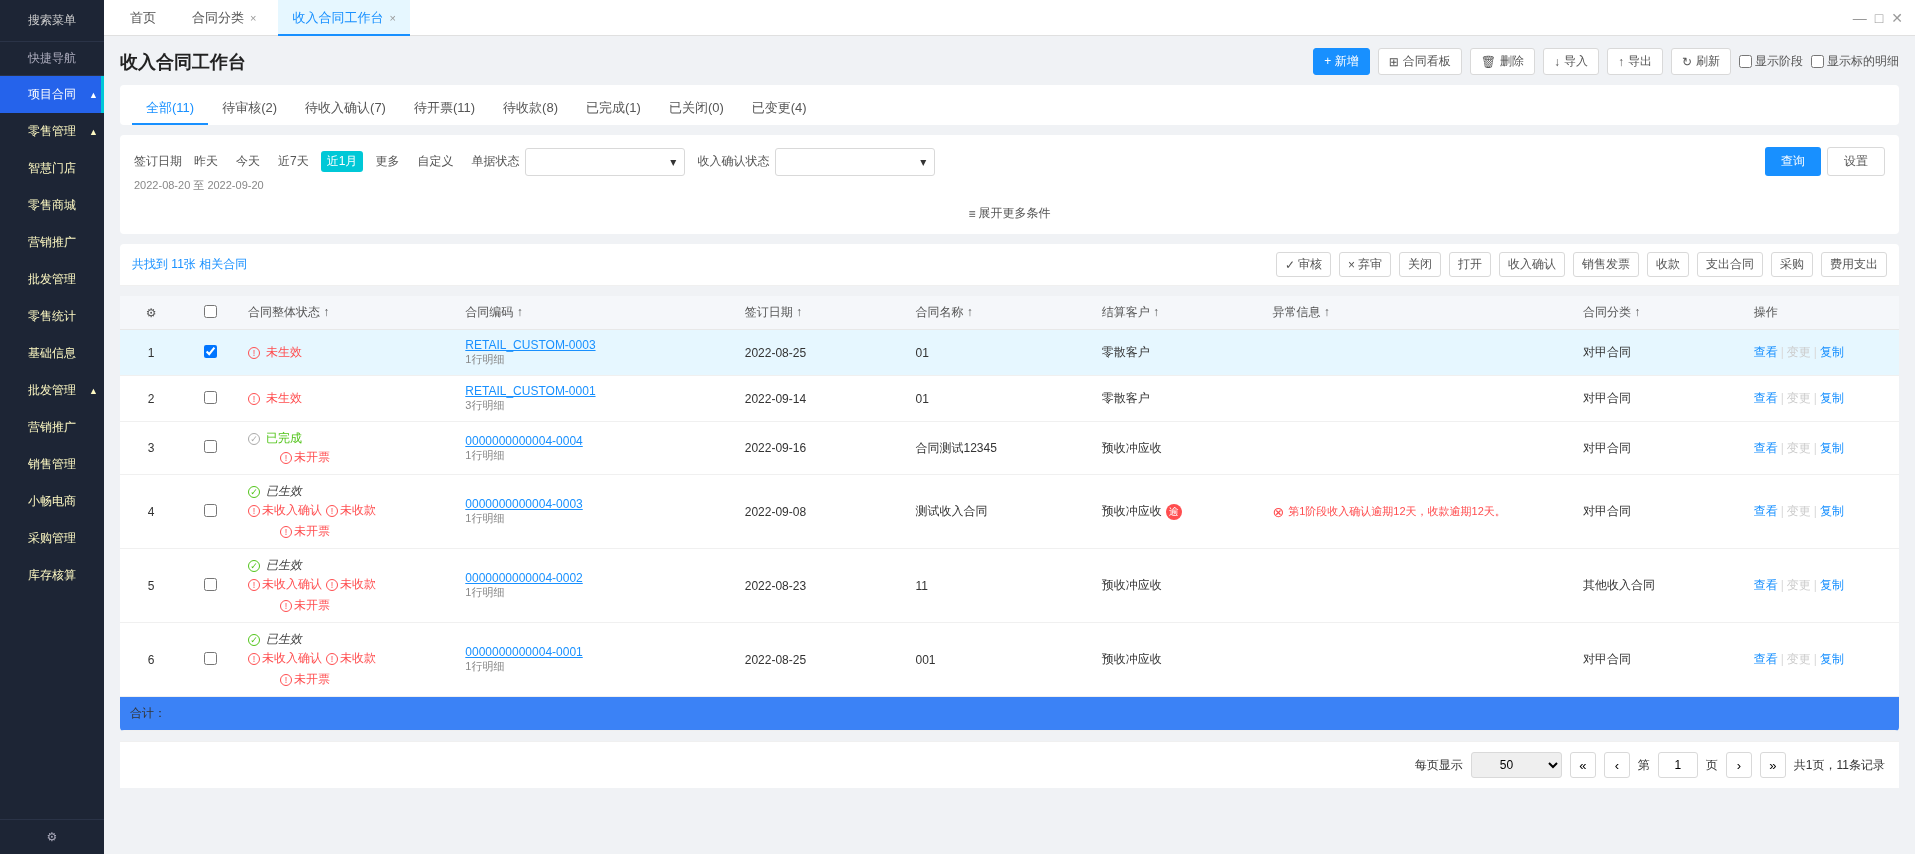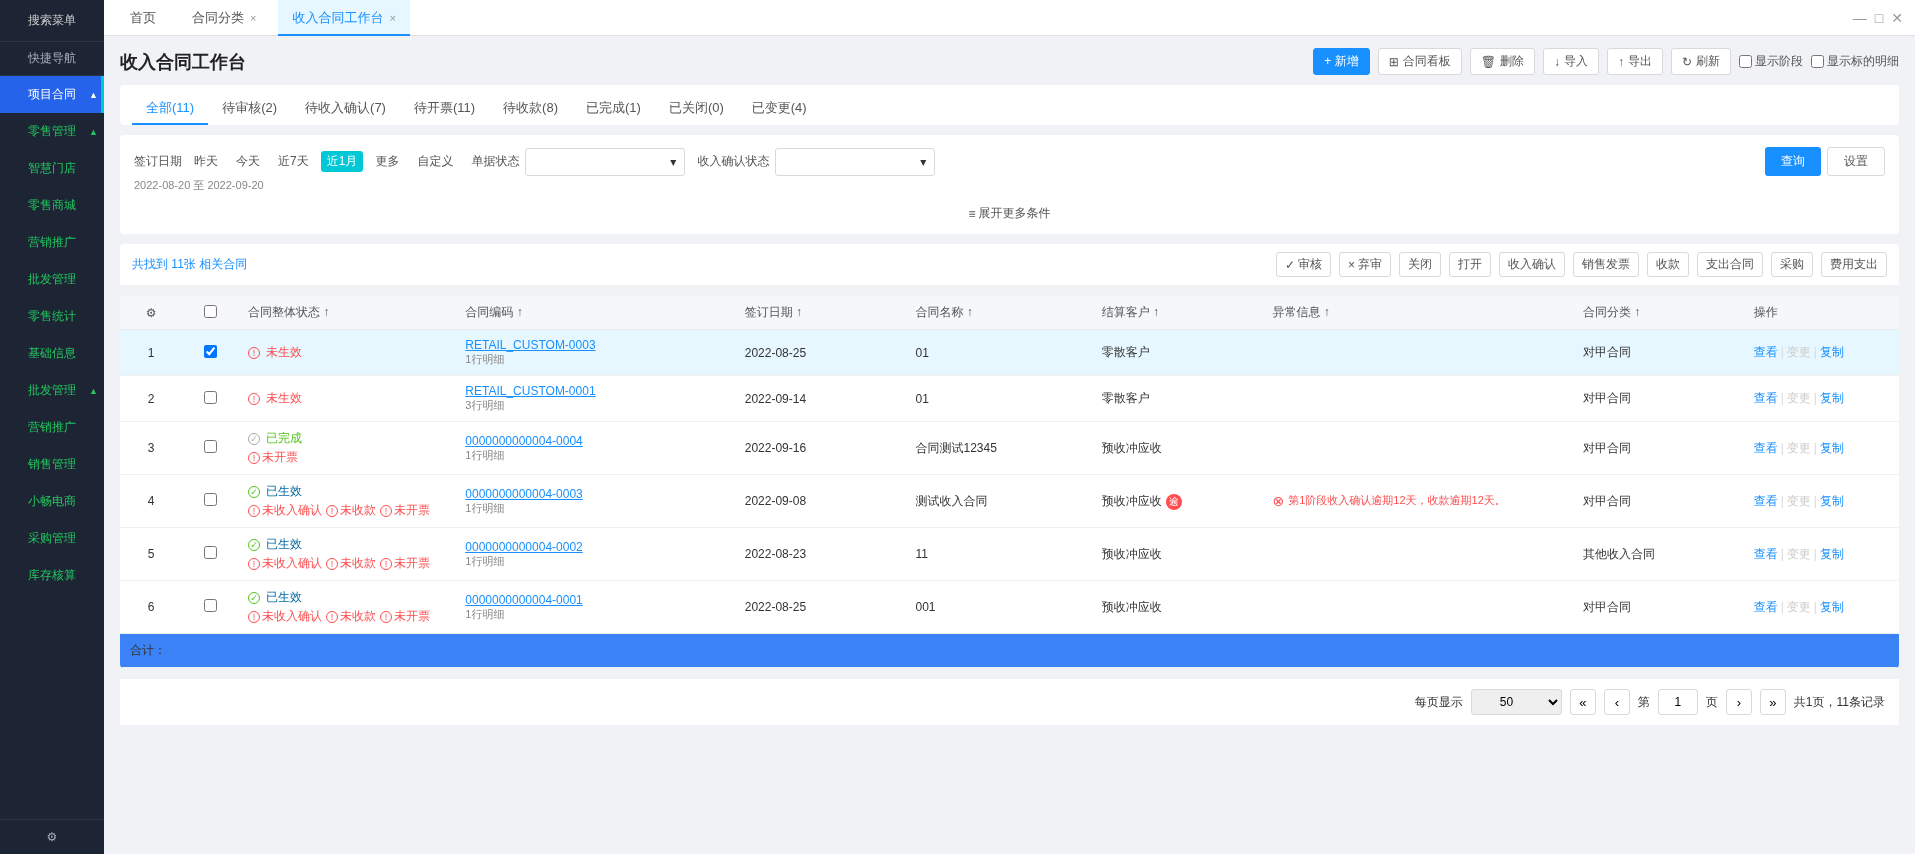--- a/index.html
+++ b/index.html
@@ -2,21 +2,21 @@
 <html><head>
   <meta charset="utf-8">
   <style>
     * { box-sizing: border-box; margin: 0; padding: 0; }
     body { font-family: 'Microsoft YaHei', Arial, sans-serif; font-size: 12px; background: #f0f2f5; color: #333; display: flex; height: 854px; overflow: hidden; }
 
     
     .sidebar { width: 104px; background: #1d2535; color: #aab; display: flex; flex-direction: column; height: 100%; flex-shrink: 0; }
     .sidebar-search { padding: 12px 8px; font-size: 12px; color: #ccc; cursor: pointer; border-bottom: 1px solid #2a3347; text-align: center; }
     .sidebar-nav { padding: 8px 0; font-size: 12px; color: #aab; text-align: center; border-bottom: 1px solid #2a3347; }
-    .sidebar-item { padding: 10px 4px; text-align: center; color: #22c55e; cursor: pointer; position: relative; font-size: 12px; }
+    .sidebar-item { padding: 10px 4px; text-align: center; color: #fef9c3; cursor: pointer; position: relative; font-size: 12px; }
     .sidebar-item.active { background: #2563eb; color: #fff; }
     .sidebar-item.active::after { content: ''; position: absolute; right: 0; top: 0; height: 100%; width: 3px; background: #00c8d7; }
     .sidebar-item .arrow { position: absolute; right: 6px; top: 50%; transform: translateY(-50%); font-size: 9px; }
     .sidebar-bottom { margin-top: auto; border-top: 1px solid #2a3347; padding: 10px; text-align: center; color: #aab; cursor: pointer; }
 
     
     .main { flex: 1; display: flex; flex-direction: column; overflow: hidden; background: #f0f2f5; }
 
     
     .top-tabs { background: #fff; border-bottom: 1px solid #e0e0e0; display: flex; align-items: center; padding: 0 12px; height: 36px; flex-shrink: 0; }
@@ -73,24 +73,24 @@
     .col-status { width: 140px; }
     .col-code { width: 180px; }
     .col-date { width: 110px; }
     .col-name { width: 120px; }
     .col-client { width: 110px; }
     .col-abnormal { width: 200px; }
     .col-category { width: 110px; }
     .col-action { width: 100px; }
     .status-invalid { color: #ff4d4f; }
     .status-done { color: #52c41a; }
-    .status-active { color: #0369a1; }
+    .status-active { color: #404040; font-style: italic; }
     .status-unconfirm { color: #ff4d4f; }
     .status-unpay { color: #ff4d4f; }
-    .status-noinvoice { color: #ff4d4f; }
+    .status-noinvoice { color: #ff4d4f; margin-left: 32px; }
     .code-link { color: #1890ff; text-decoration: underline; cursor: pointer; }
     .detail-row { font-size: 11px; color: #888; }
     .status-block { display: flex; flex-direction: column; gap: 2px; }
     .status-row { display: flex; gap: 4px; align-items: center; flex-wrap: wrap; }
     .circle-icon { display: inline-block; width: 12px; height: 12px; border-radius: 50%; border: 1.5px solid; text-align: center; line-height: 10px; font-size: 9px; margin-right: 2px; }
     .circle-red { border-color: #ff4d4f; color: #ff4d4f; }
     .circle-green { border-color: #52c41a; color: #52c41a; }
     .circle-gray { border-color: #aaa; color: #aaa; }
     .abnormal-text { color: #ff4d4f; font-size: 11px; }
     .op-link { color: #1890ff; cursor: pointer; }

